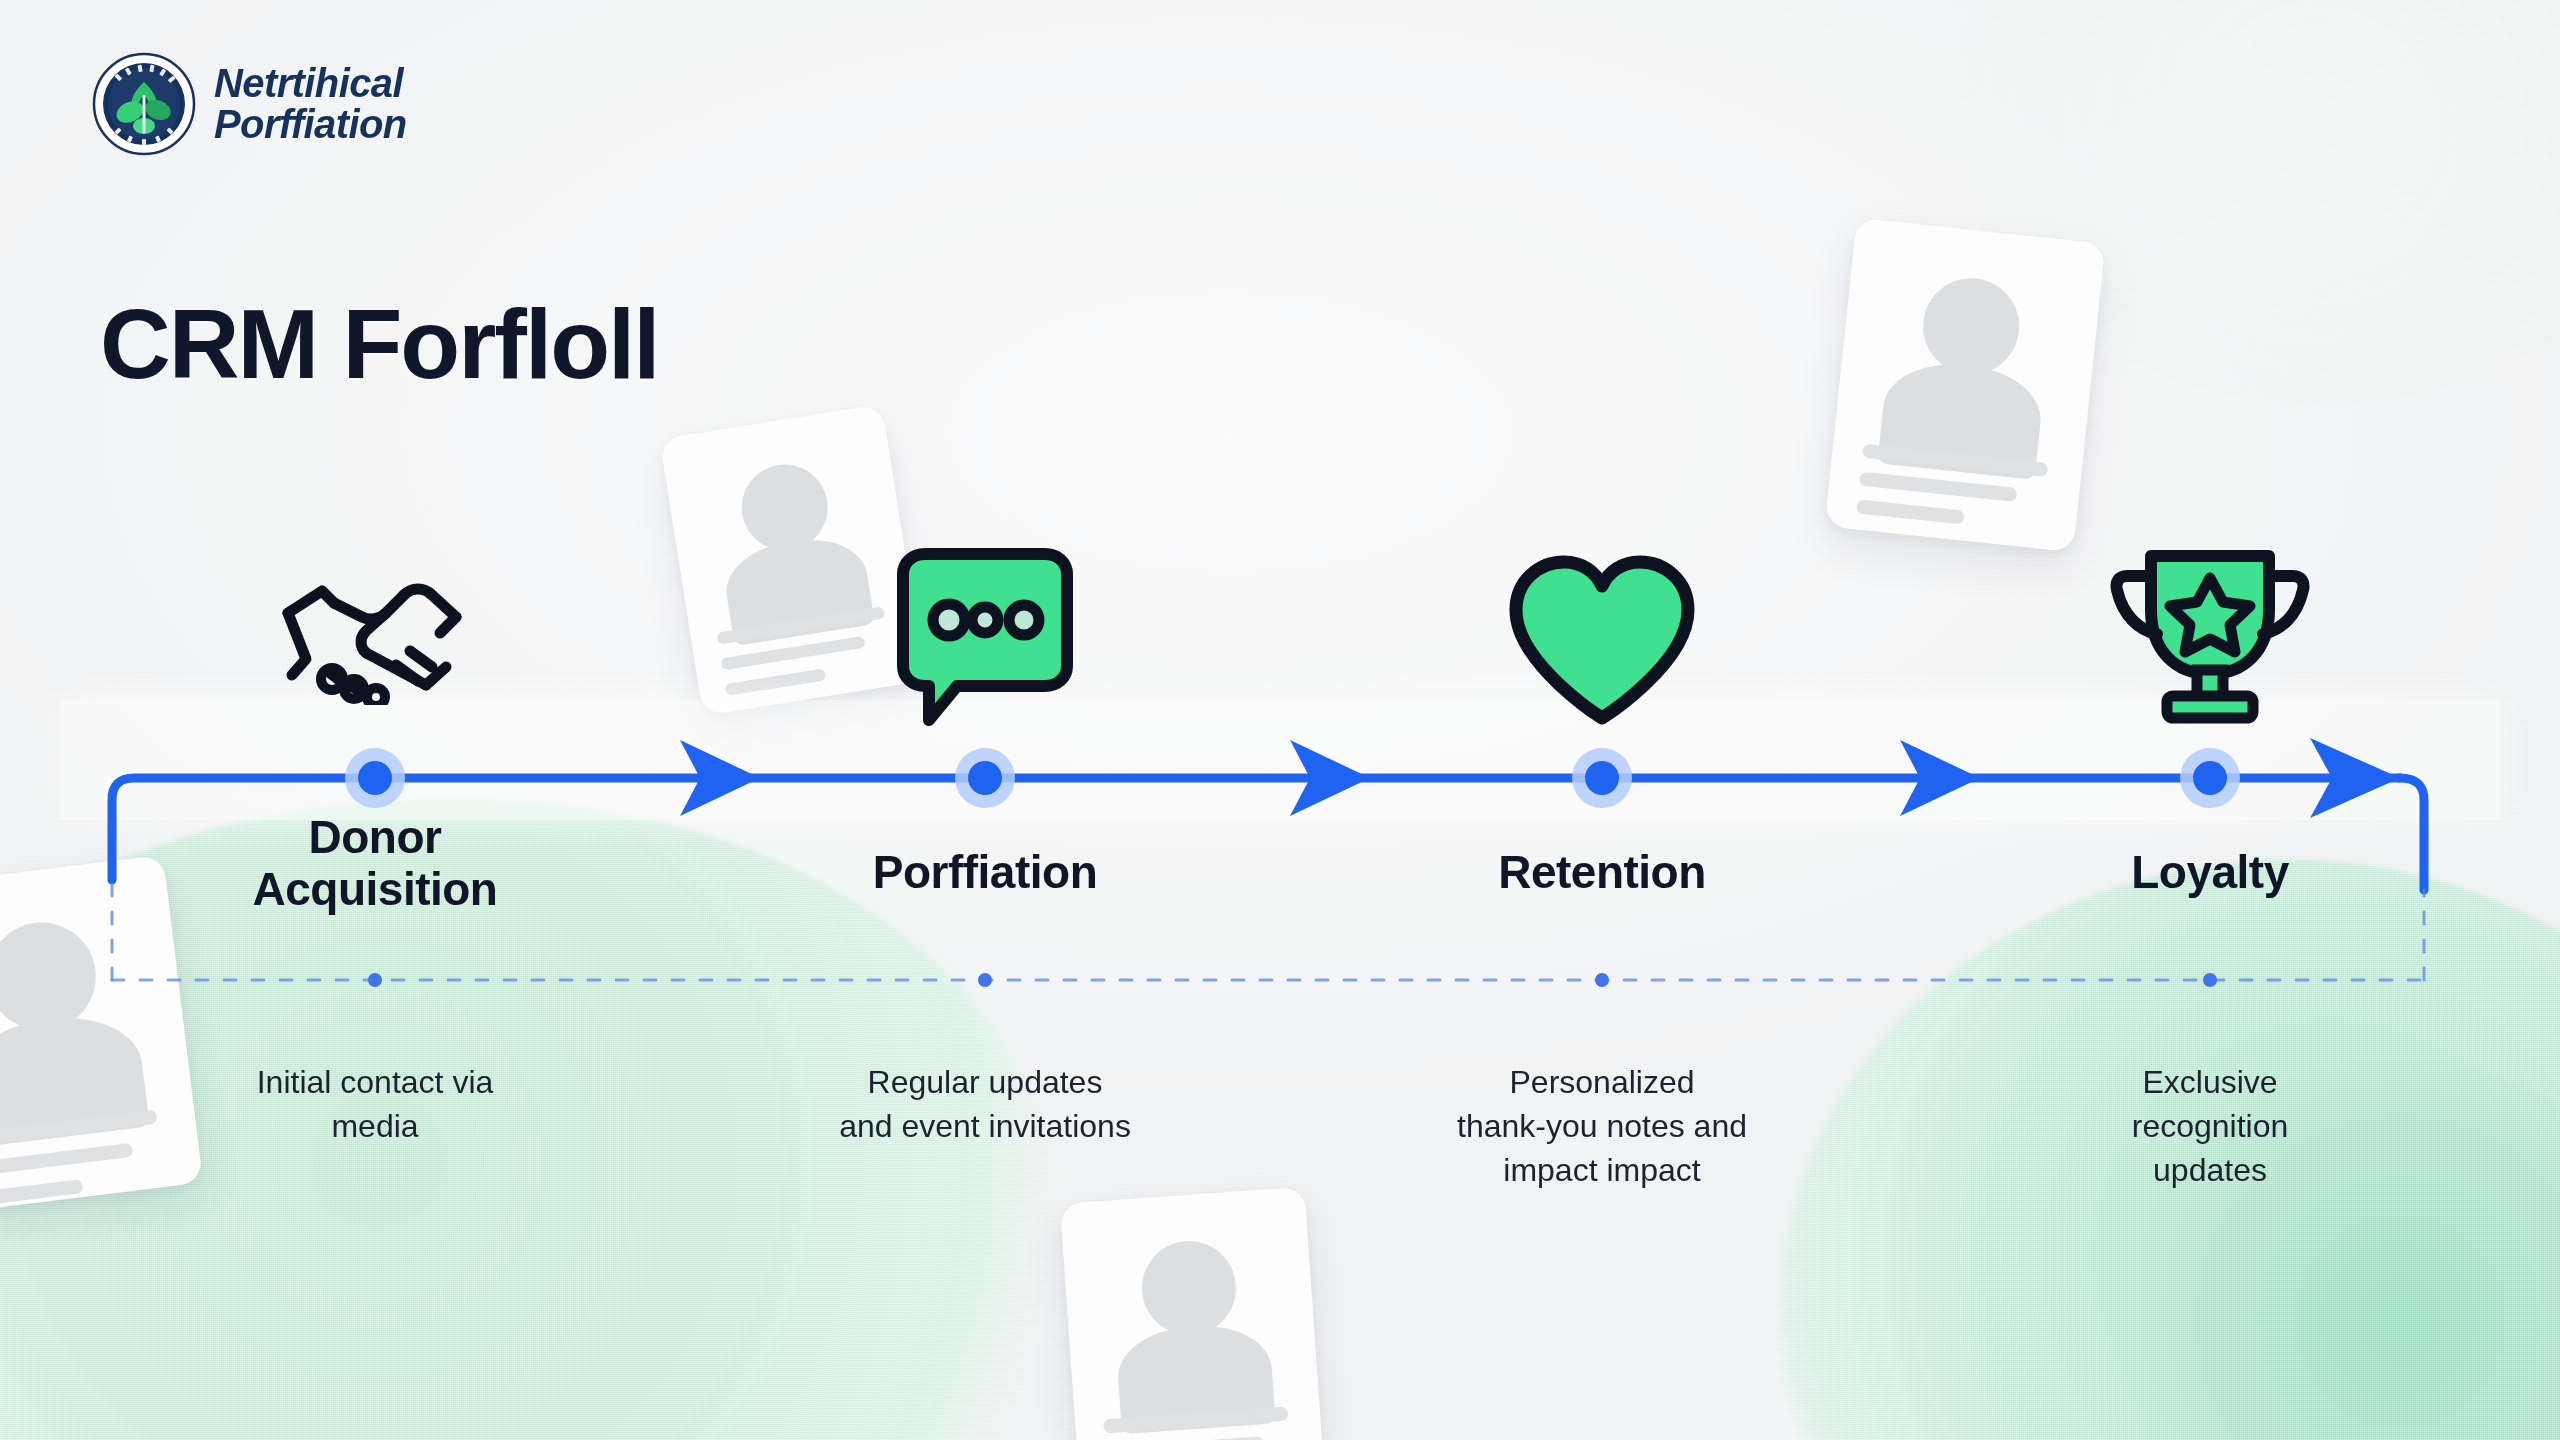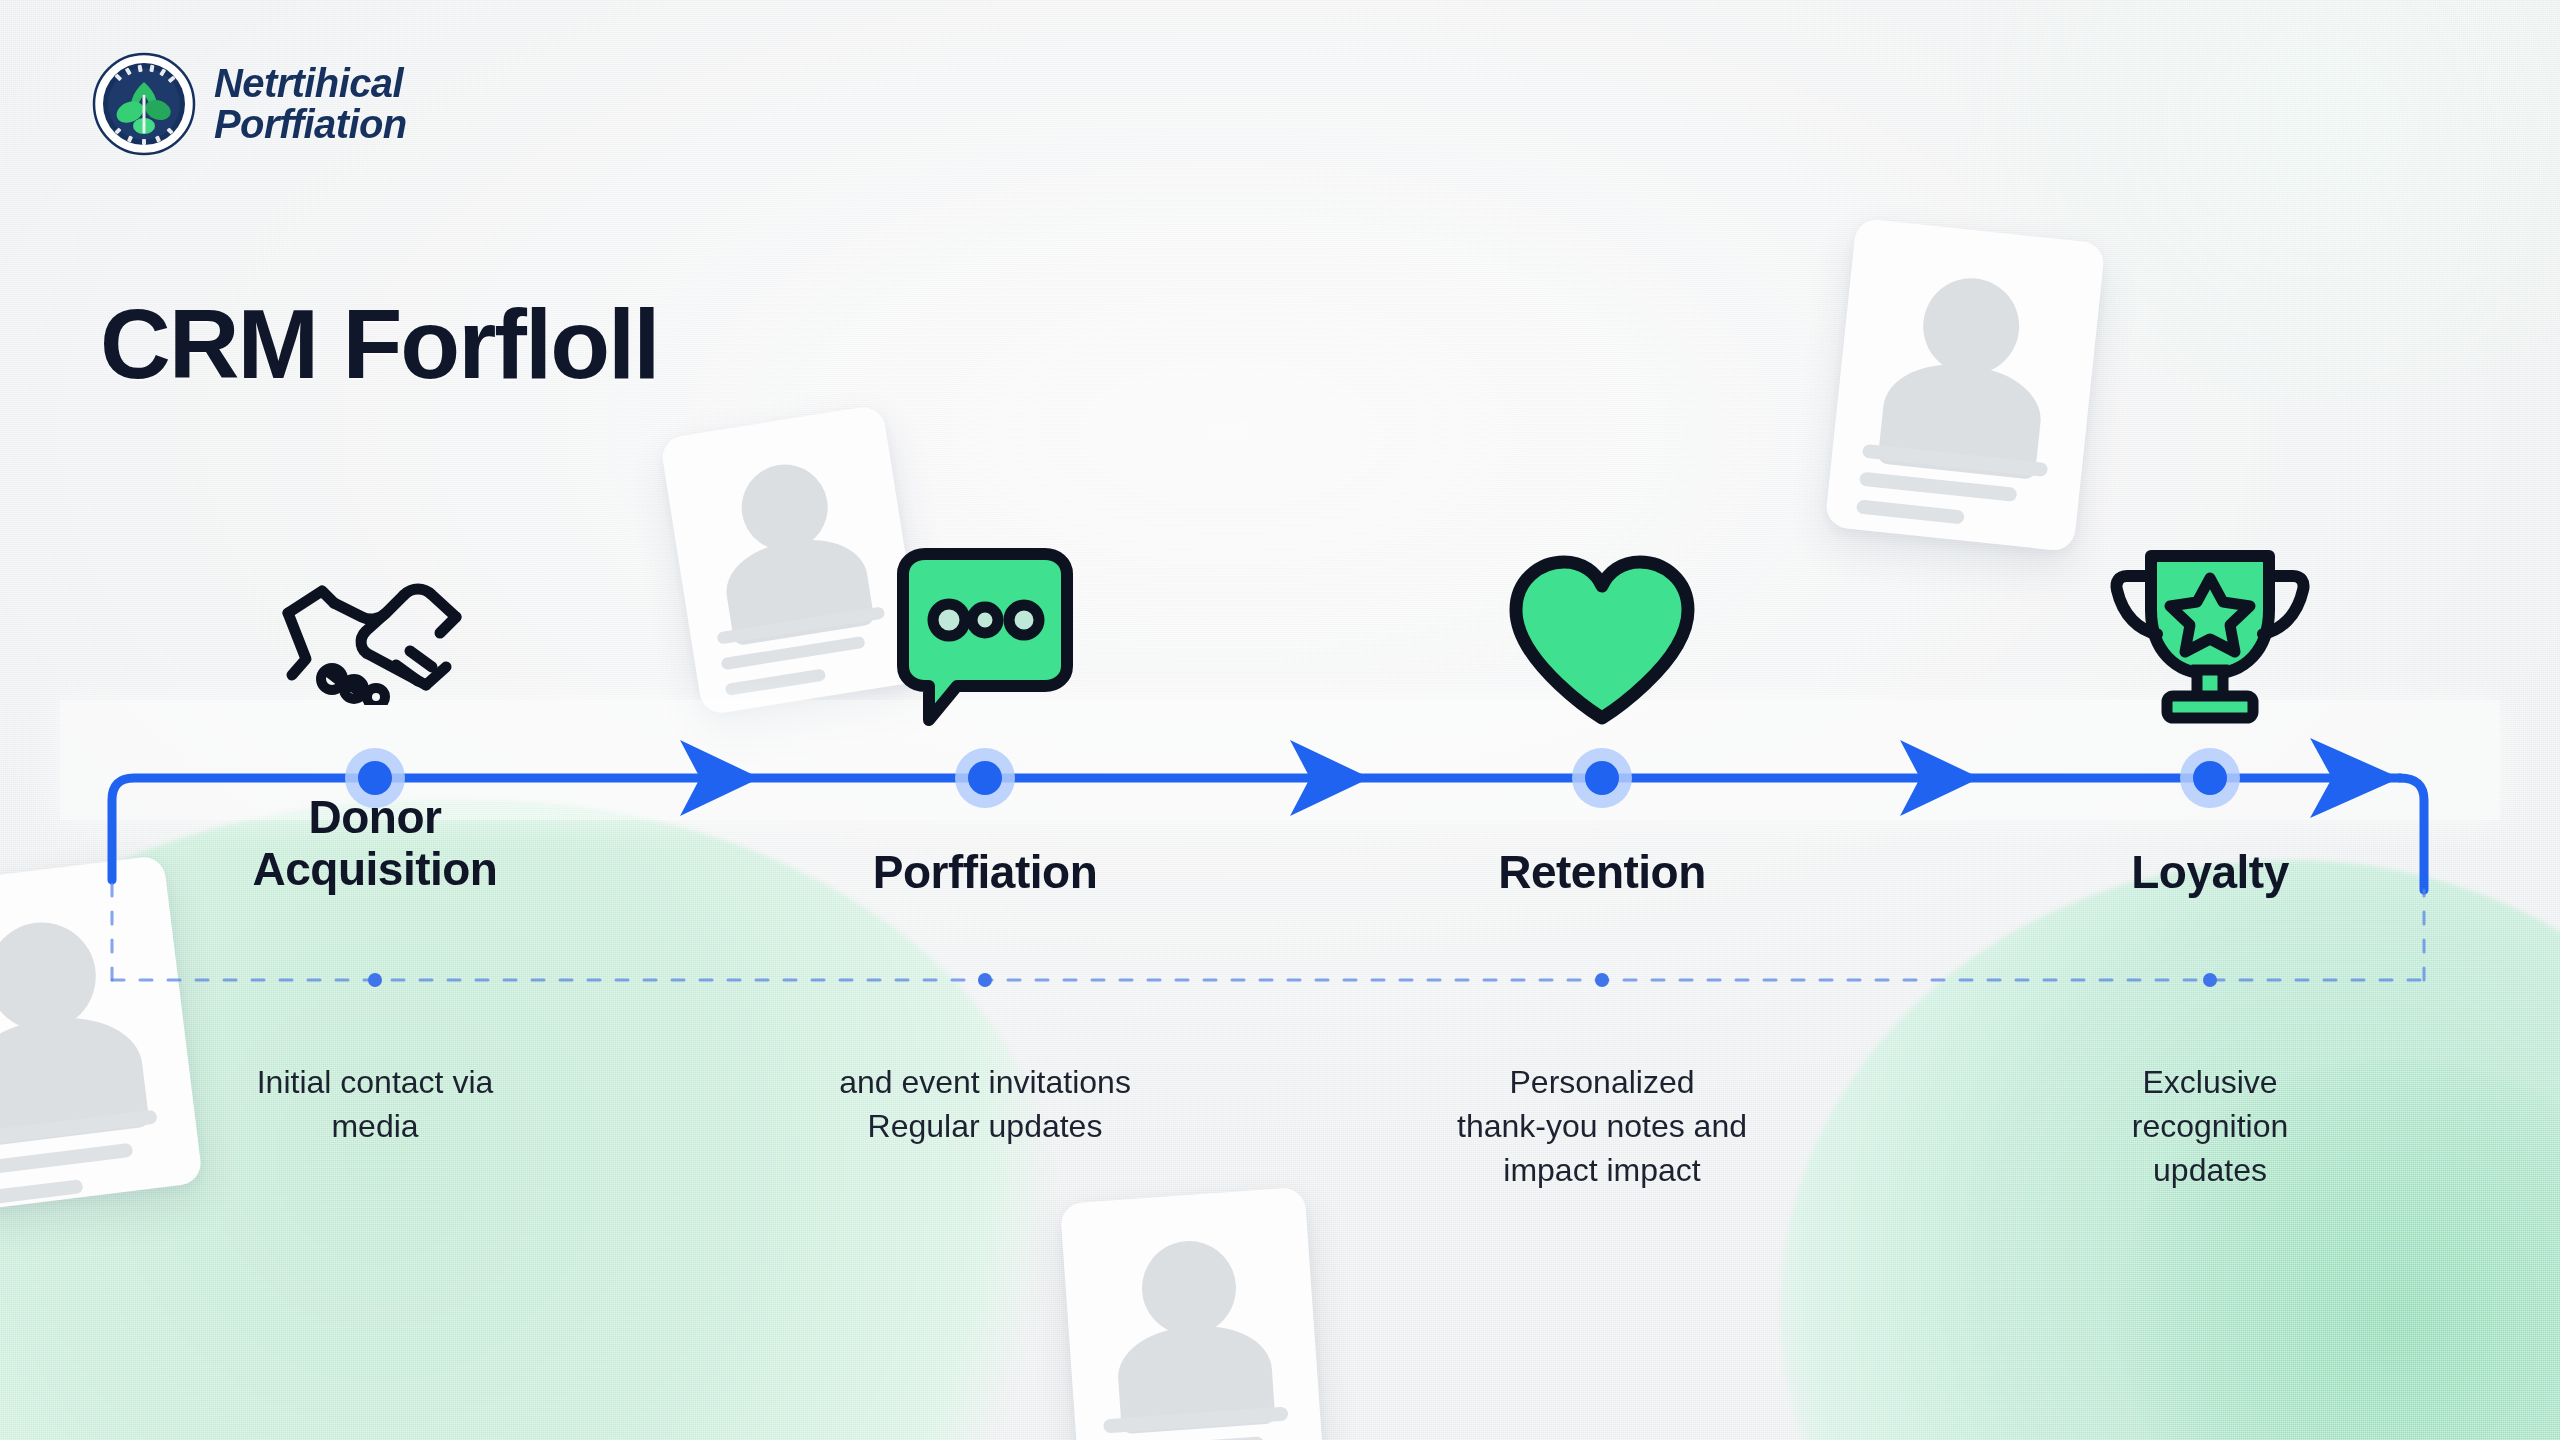--- a/index.html
+++ b/index.html
@@ -73,21 +73,21 @@
 
   
   .timeline-svg{position:absolute;left:0;top:0;width:2560px;height:1440px;pointer-events:none;}
 
   
   .stage{position:absolute;text-align:center;}
   .stage-icon{position:absolute;left:50%;transform:translateX(-50%);
     display:flex;align-items:flex-end;justify-content:center;}
   .stage-title{position:absolute;left:50%;transform:translateX(-50%);
     font-size:46px;font-weight:bold;color:#101628;white-space:nowrap;letter-spacing:-.5px;}
-  .stage-title.two{white-space:normal;line-height:1.12;width:420px;}
+  .stage-title.two{white-space:normal;line-height:1.12;width:420px;margin-top:20px;}
   .stage-desc{position:absolute;left:50%;transform:translateX(-50%);
     font-size:32px;color:#1d2230;line-height:1.38;font-weight:400;}
 
   
   .s1{left:375px;} .s2{left:985px;} .s3{left:1602px;} .s4{left:2210px;}
 </style>
 </head>
 <body>
 
 <div class="canvas">
@@ -263,22 +263,22 @@
         <path d="M18 26 C18 14 28 6 40 6 L160 6 C172 6 182 14 182 26 L182 118
                  C182 130 172 138 160 138 L72 138 L44 172 L44 138 L40 138
                  C28 138 18 130 18 118 Z" fill="#3fe08f" stroke="#0d1220" stroke-width="12" stroke-linejoin="round"></path>
         <circle cx="64" cy="72" r="16" fill="#bfe8d8" stroke="#0d1220" stroke-width="11"></circle>
         <circle cx="100" cy="72" r="13" fill="#bfe8d8" stroke="#0d1220" stroke-width="11"></circle>
         <circle cx="139" cy="72" r="15" fill="#bfe8d8" stroke="#0d1220" stroke-width="11"></circle>
       </svg>
     </div>
     <div class="stage-title" style="top:845px;">Porffiation</div>
     <div class="stage-desc" style="top:1060px;width:430px;">
+      <div>Regular updates</div>
       <div>and event invitations</div>
-      <div>Regular updates</div>
     </div>
   </div>
 
   <div class="stage s3">
     <div class="stage-icon" style="top:552px;">
       <svg width="200" height="176" viewBox="0 0 200 176">
         <path d="M100 166 C100 166 14 112 14 58 C14 28 38 10 62 10
                  C80 10 94 20 100 34 C106 20 120 10 138 10
                  C162 10 186 28 186 58 C186 112 100 166 100 166 Z" fill="#3fe08f" stroke="#0d1220" stroke-width="13" stroke-linejoin="round"></path>
       </svg>

